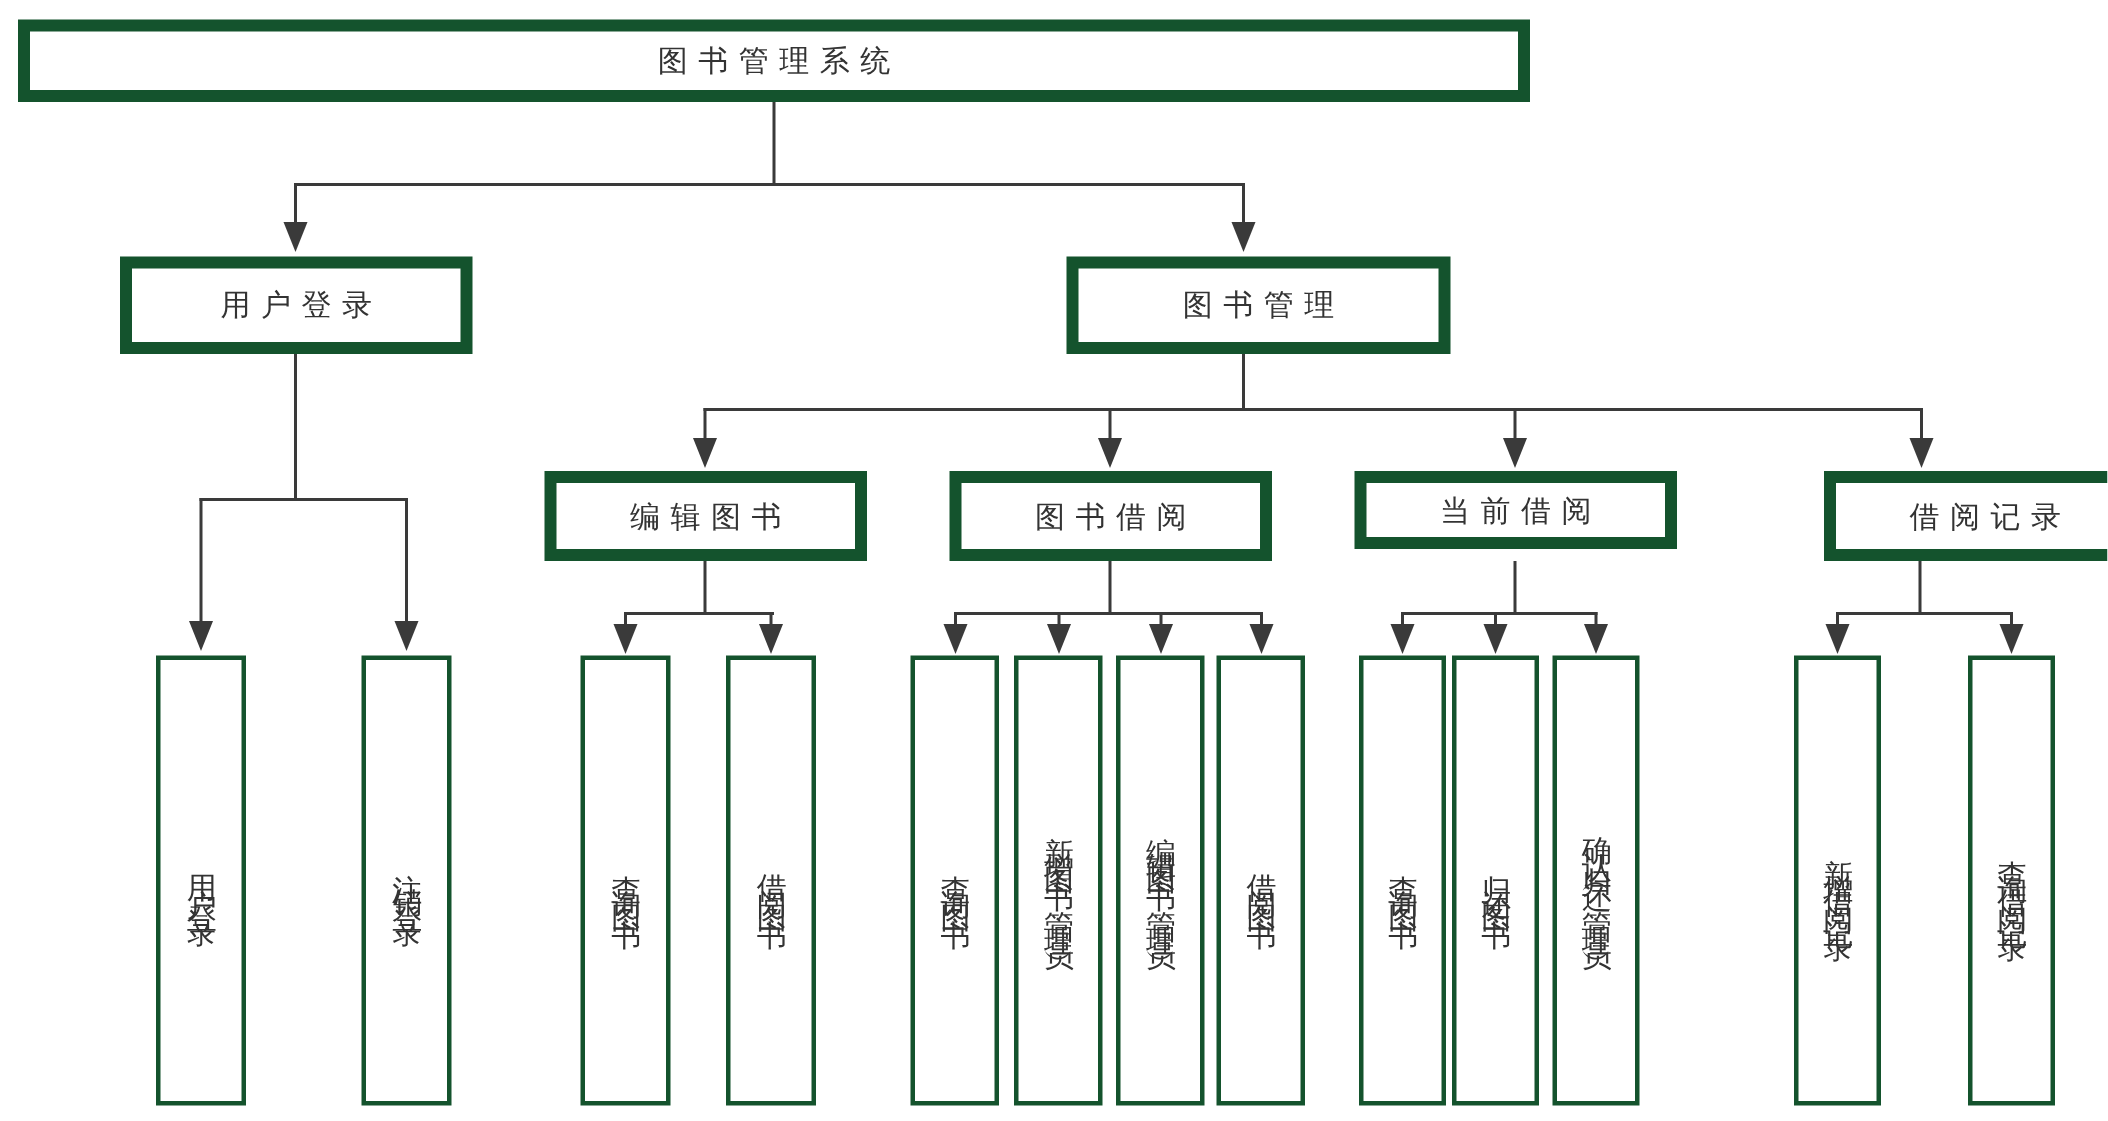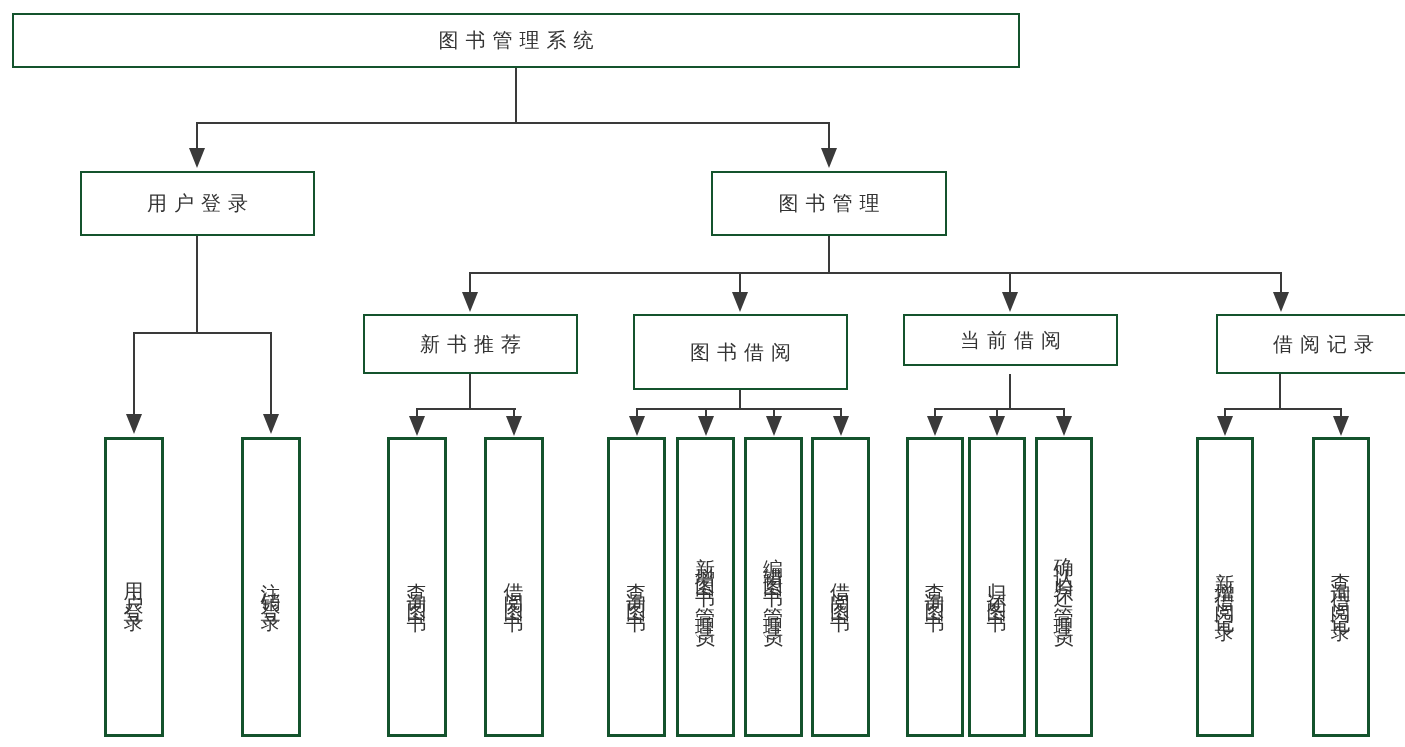--- a/index.html
+++ b/index.html
@@ -1,20 +1,20 @@
 <!DOCTYPE html>
 <html><head>
 <meta charset="utf-8">
 <style>
   * { margin:0; padding:0; box-sizing:border-box; }
   html,body { background:#ffffff; }
   body { font-family:"Liberation Sans","DejaVu Sans",sans-serif; color:#333333; }
   .canvas { position:relative; width:1405px; height:747px; background:#ffffff; overflow:hidden; }
 
-  .box { position:absolute; background:#ffffff; border:2px solid #14532d;
+  .box { position:absolute; background:#ffffff; border:8px solid #14532d;
          display:flex; align-items:center; justify-content:center; z-index:2; }
   .hbox .label { font-size:20px; letter-spacing:7px; text-indent:7px; white-space:nowrap; }
   .vbox { border-width:3px; top:437px; height:300px; }
   .vbox .vlabel { writing-mode:vertical-rl; text-orientation:mixed; font-size:20px;
                   letter-spacing:10px; line-height:1; white-space:nowrap; }
 
   .vline { position:absolute; width:2px; background:#3a3a3a; z-index:1; }
   .hline { position:absolute; height:2px; background:#3a3a3a; z-index:1; }
   .arrow { position:absolute; width:0; height:0; z-index:1;
            border-left:8px solid transparent; border-right:8px solid transparent;
@@ -28,28 +28,28 @@
 
 <div class="canvas">
 
   <div class="box hbox" style="left:12px;top:13px;width:1008px;height:55px">
     <span class="label">图书管理系统</span>
   </div>
 
   <div class="box hbox" style="left:80px;top:171px;width:235px;height:65px">
     <span class="label">用户登录</span>
   </div>
-  <div class="box hbox" style="left:711px;top:171px;width:236px;height:65px">
+  <div class="box hbox" style="left:711px;top:171px;width:256px;height:65px">
     <span class="label">图书管理</span>
   </div>
 
   <div class="box hbox" style="left:363px;top:314px;width:215px;height:60px">
-    <span class="label">新书推荐</span>
+    <span class="label">编辑图书</span>
   </div>
-  <div class="box hbox" style="left:633px;top:314px;width:215px;height:76px">
+  <div class="box hbox" style="left:633px;top:314px;width:215px;height:60px">
     <span class="label">图书借阅</span>
   </div>
   <div class="box hbox" style="left:903px;top:314px;width:215px;height:52px">
     <span class="label">当前借阅</span>
   </div>
   <div class="box hbox" style="left:1216px;top:314px;width:215px;height:60px">
     <span class="label">借阅记录</span>
   </div>
 
   <div class="box vbox" style="left:104px;width:60px">

